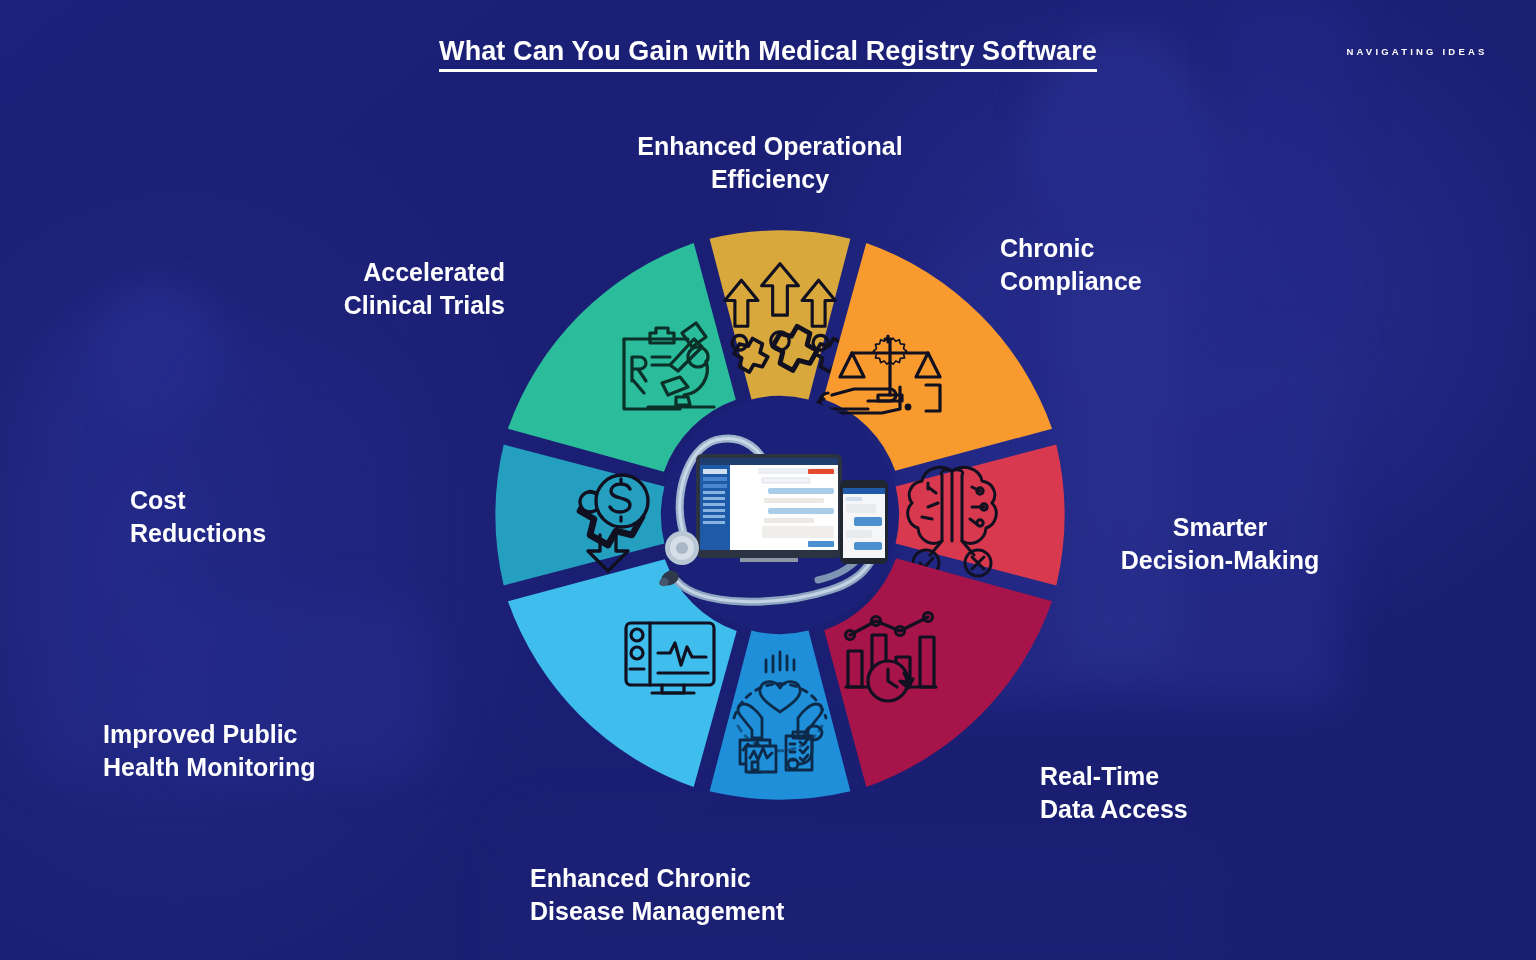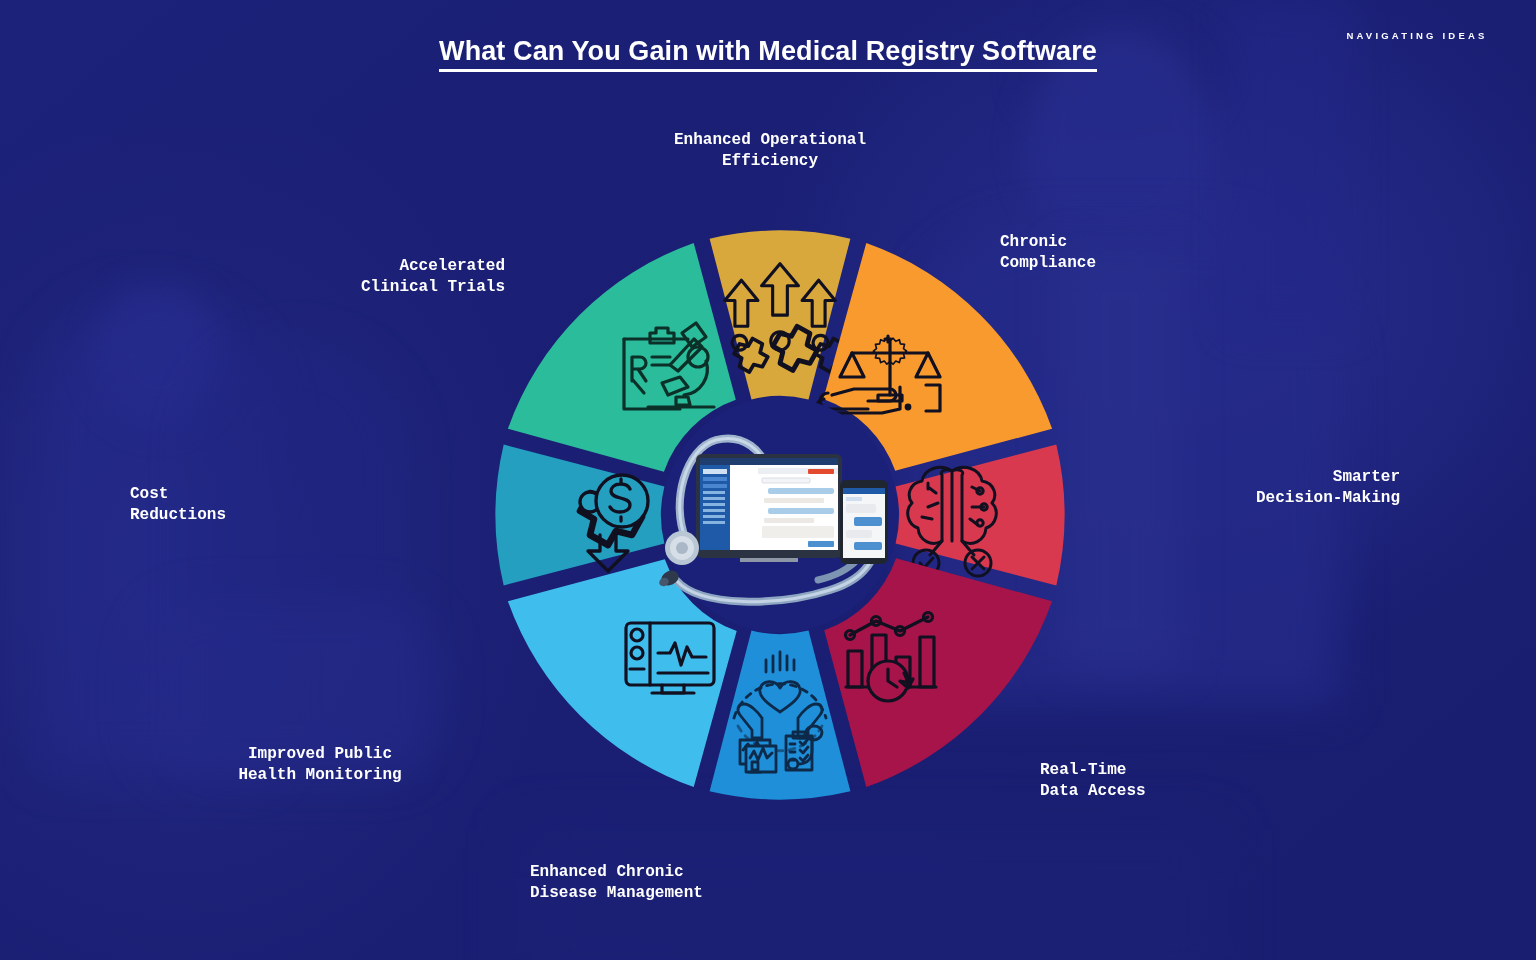--- a/index.html
+++ b/index.html
@@ -47,45 +47,45 @@
   #logo .logo-word{
     font-size:38px;font-weight:bold;color:#ffffff;letter-spacing:-1.2px;line-height:1;
     position:relative;display:inline-block;font-family:"DejaVu Sans","Liberation Sans",sans-serif;
   }
   #logo .flag{
     position:absolute;left:57px;top:-4px;width:26px;height:12px;
     background:#e0242c;
     clip-path:polygon(0 100%,100% 0,100% 100%);
   }
   #logo .logo-tag{
-    font-size:9.5px;color:#ffffff;letter-spacing:3.2px;margin-top:2px;font-weight:bold;
+    font-size:9.5px;color:#ffffff;letter-spacing:3.2px;margin-top:18px;font-weight:bold;
   }
 
   
   #wheel-wrap{
     position:absolute;left:470px;top:205px;width:620px;height:620px;z-index:10;
   }
   #wheel-svg{position:absolute;left:0;top:0;}
 
   
   #center-device{
     position:absolute;left:640px;top:430px;width:280px;height:180px;z-index:14;
   }
 
   
   .label{
-    position:absolute;color:#ffffff;font-size:16px;font-weight:bold;line-height:1.33;
-    z-index:18;white-space:pre-line;font-family:Liberation Mono, monospace;
+    position:absolute;color:#ffffff;font-size:25px;font-weight:bold;line-height:1.33;
+    z-index:18;white-space:pre-line;
   }
   #lbl-efficiency{left:530px;top:130px;width:480px;text-align:center;}
   #lbl-compliance{left:1000px;top:232px;width:300px;text-align:left;}
-  #lbl-decision  {left:1040px;top:467px;width:360px;text-align:right;}
+  #lbl-decision  {left:1040px;top:511px;width:360px;text-align:center;}
   #lbl-realtime  {left:1040px;top:760px;width:330px;text-align:left;}
   #lbl-chronic   {left:530px;top:862px;width:480px;}
-  #lbl-public    {left:120px;top:718px;width:400px;text-align:center;margin-top:26px;}
+  #lbl-public    {left:103px;top:718px;width:400px;text-align:left;}
   #lbl-cost      {left:130px;top:484px;width:290px;text-align:left;}
   #lbl-trials    {left:160px;top:220px;width:345px;text-align:right;margin-top:36px;}
 </style>
 </head>
 <body>
 
 <div id="bg-layer">
   <div class="bg-base"></div>
   <div class="ghost-r-hair"></div>
   <div class="ghost-r-head"></div>

